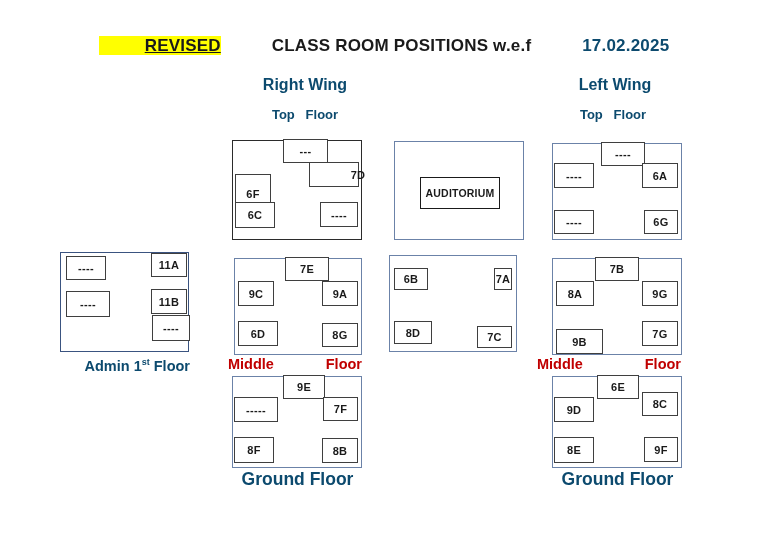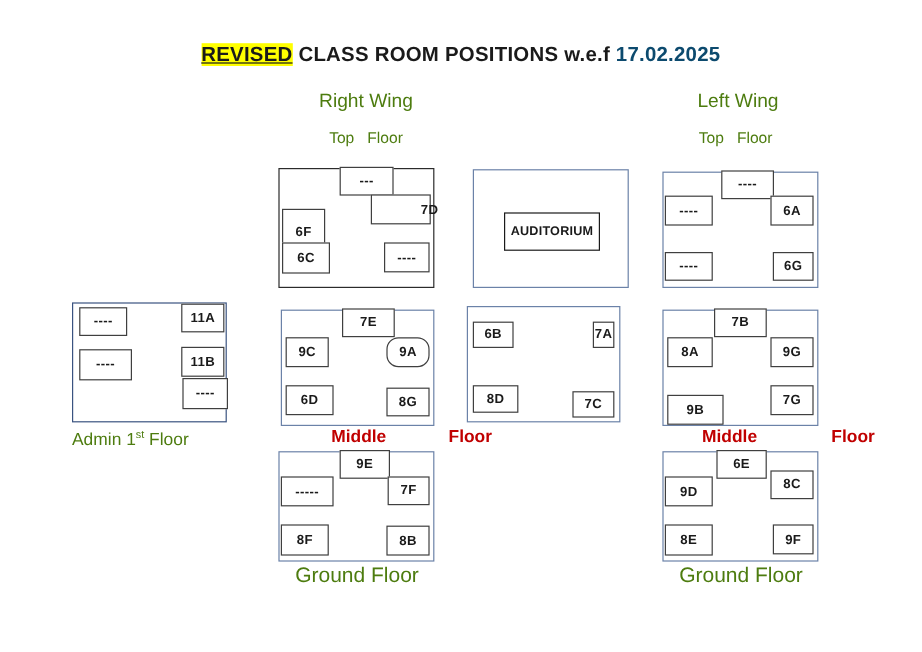--- a/index.html
+++ b/index.html
@@ -5,46 +5,46 @@
   html,body{margin:0;padding:0;}
   body{
     width:768px;height:543px;position:relative;background:#ffffff;
     font-family:"Liberation Sans",sans-serif;overflow:hidden;
   }
   .abs{position:absolute;}
   .title{
     top:36px;left:0;width:768px;text-align:center;
     font-size:17px;font-weight:bold;color:#1a1a1a;letter-spacing:.2px;
   }
-  .title span{white-space:pre;}
+  .title span{white-space:pre;padding-left:46px;}
   .hl{background:#ffff00;text-decoration:underline;}
   .date{color:#0c4a6e;}
-  .red{color:#4d7c0f;font-weight:normal;}
+  .red{color:#0c4a6e;font-weight:bold;}
   .wing-h{top:76px;font-size:16px;text-align:center;}
   .topfloor{top:107px;font-size:13px;text-align:center;white-space:pre;}
   .outer{position:absolute;background:#fff;}
   .b-black{border:1.6px solid #2b2b2b;}
   .b-blue{border:1.6px solid #6b82a8;}
   .b-navy{border:1.6px solid #3a5380;}
   .room{
     position:absolute;background:#fff;border:1.6px solid #3f3f3f;
     font-size:11px;font-weight:bold;color:#1a1a1a;
     display:flex;align-items:center;justify-content:center;
     letter-spacing:.3px;box-sizing:border-box;
   }
   .aud-inner{
     position:absolute;left:25px;top:35px;width:78px;height:30px;
     border:1.6px solid #1a1a1a;background:#fff;
     display:flex;align-items:center;justify-content:center;
     font-size:10.5px;font-weight:bold;color:#1a1a1a;letter-spacing:.2px;
   }
-  .mid-label{display:flex;justify-content:space-between;font-size:14.5px;top:356px;margin-left:48px;}
+  .mid-label{display:flex;justify-content:space-between;font-size:14.5px;top:356px;}
   .mid-label span{color:#c00000;font-weight:bold;}
   .ground-label{top:469px;font-size:17.5px;text-align:center;}
-  .admin-label{top:357px;font-size:14.5px;text-align:left;}
+  .admin-label{top:357px;font-size:14.5px;text-align:right;}
   .admin-label span{white-space:pre;}
   .admin-label sup{font-size:9px;}
 </style>
 </head>
 <body>
 
 <div class="abs title">
   <span class="hl">REVISED</span><span> CLASS ROOM POSITIONS w.e.f </span><span class="date">17.02.2025</span>
 </div>
 
@@ -77,21 +77,21 @@
   <div class="room" style="left:5px;top:3px;width:40px;height:24px;">----</div>
   <div class="room" style="right:1px;top:0px;width:36px;height:24px;">11A</div>
   <div class="room" style="left:5px;top:38px;width:44px;height:26px;">----</div>
   <div class="room" style="right:1px;top:36px;width:36px;height:25px;">11B</div>
   <div class="room" style="right:-2px;top:62px;width:38px;height:26px;">----</div>
 </div>
 
 <div class="outer b-blue" style="left:234px;top:258px;width:126px;height:95px;">
   <div class="room" style="left:50px;top:-2px;width:44px;height:24px;">7E</div>
   <div class="room" style="left:3px;top:22px;width:36px;height:25px;">9C</div>
-  <div class="room" style="right:3px;top:22px;width:36px;height:25px;border-radius:10px;">9A</div>
+  <div class="room" style="right:3px;top:22px;width:36px;height:25px;">9A</div>
   <div class="room" style="left:3px;top:62px;width:40px;height:25px;">6D</div>
   <div class="room" style="right:3px;top:64px;width:36px;height:24px;">8G</div>
 </div>
 
 <div class="outer b-blue" style="left:389px;top:255px;width:126px;height:95px;">
   <div class="room" style="left:4px;top:12px;width:34px;height:22px;">6B</div>
   <div class="room" style="right:4px;top:12px;width:18px;height:22px;">7A</div>
   <div class="room" style="left:4px;top:65px;width:38px;height:23px;">8D</div>
   <div class="room" style="right:4px;top:70px;width:35px;height:22px;">7C</div>
 </div>

